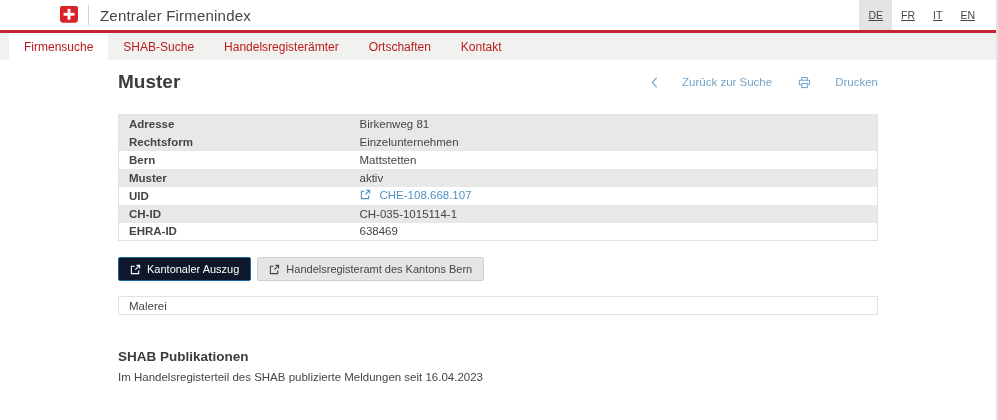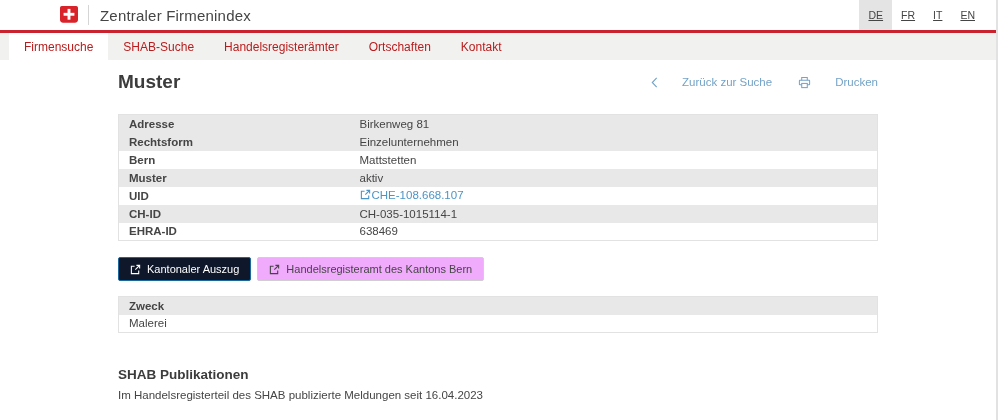--- a/index.html
+++ b/index.html
@@ -117,21 +117,21 @@
     height: 18px;
     padding: 0 10px;
     vertical-align: middle;
   }
   .detail-table td.lbl { width: 231px; font-weight: bold; }
   .detail-table tr.odd  td { background: #e8e8e8; }
   .detail-table tr.even td { background: #fff; }
   .uid-link {
     display: inline-flex;
     align-items: center;
-    gap: 1px;
+    gap: 9px;
     color: #4d94c4;
     text-decoration: none;
     cursor: pointer;
     text-align: center;
   }
 
   
   .button-row {
     margin-top: 16px;
     display: flex;
@@ -148,21 +148,21 @@
     border-radius: 2px;
     cursor: pointer;
   }
   .btn-primary {
     background: #0f172a;
     color: #fff;
     border: 1px solid #19699f;
     font-weight: normal;
   }
   .btn-secondary {
-    background: #f0abfc;
+    background: #e5e5e5;
     color: #454545;
     border: 1px solid #cfcfcf;
   }
 
   
   .zweck-table {
     width: 100%;
     border-collapse: collapse;
     margin-top: 15px;
     font-size: 11.5px;
@@ -312,23 +312,20 @@
           <path d="M7 1.5h3.5V5"></path>
           <path d="M10.5 1.5L5.8 6.2"></path>
         </svg>
       </span>
       <span>Handelsregisteramt des Kantons Bern</span>
     </button>
   </div>
 
   <table class="zweck-table">
     <tbody>
-      <tr class="zweck-header">
-        <td>Zweck</td>
-      </tr>
       <tr class="zweck-value">
         <td>Malerei</td>
       </tr>
     </tbody>
   </table>
 
   <section class="shab">
     <h2 class="shab-title">SHAB Publikationen</h2>
     <p class="shab-line">Im Handelsregisterteil des SHAB publizierte Meldungen seit 16.04.2023</p>
 

